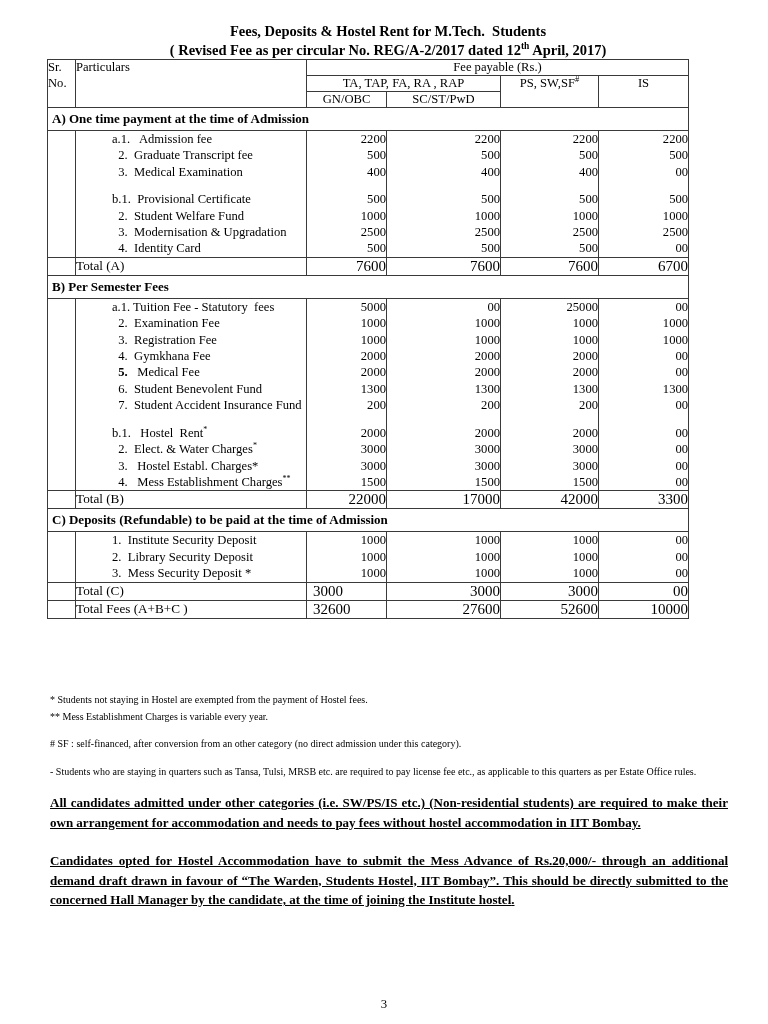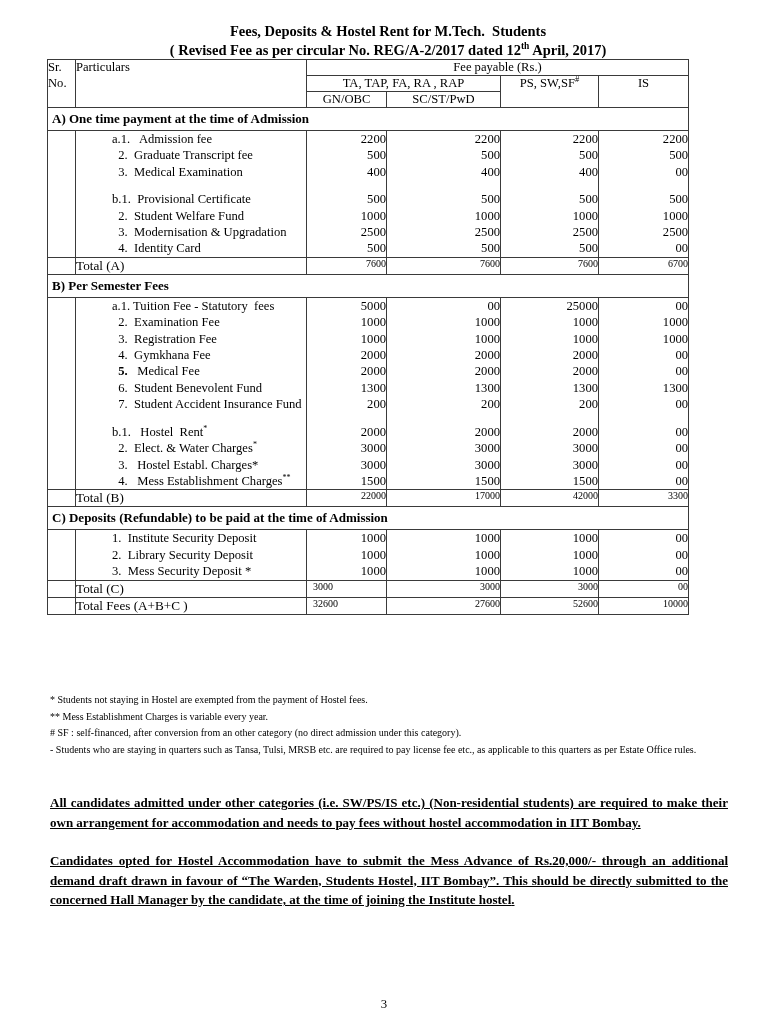--- a/index.html
+++ b/index.html
@@ -121,41 +121,41 @@
   .total-label {
     text-align: left;
     font-weight: bold;
     padding: 5px 8px 5px 0;
     font-size: 13.2px;
   }
   .total-val {
     text-align: right;
     font-weight: bold;
     padding: 5px 4px 5px 0;
-    font-size: 10px;
+    font-size: 15px;
   }
   .total-val.left-al {
     text-align: left;
     padding-left: 6px;
   }
   .blank-cell { padding: 0; }
 
   
   .notes {
     position: absolute;
     left: 50px;
     top: 692px;
     width: 690px;
     font-size: 10px;
   }
   .note {
     line-height: 16.5px;
     margin-bottom: 0;
   }
-  .note.spaced { }
+  .note.spaced { margin-top: 11px; }
   .note-ind {
     padding-left: 12px;
     text-indent: -12px;
     line-height: 16.5px;
   }
 
   
   .para-block {
     position: absolute;
     left: 50px;

